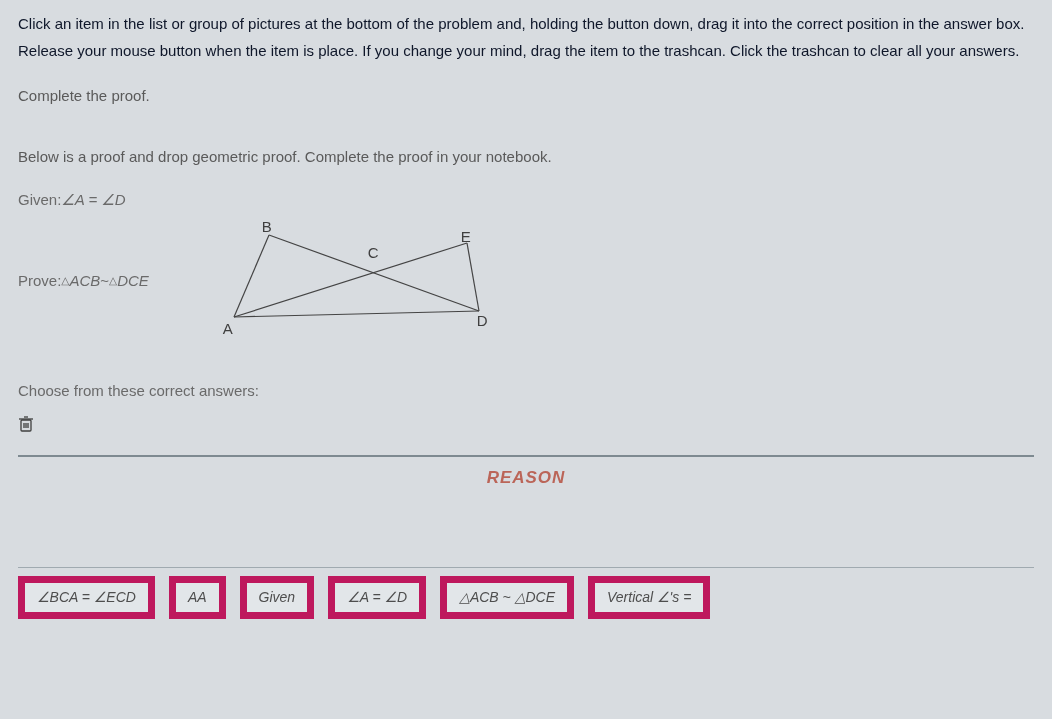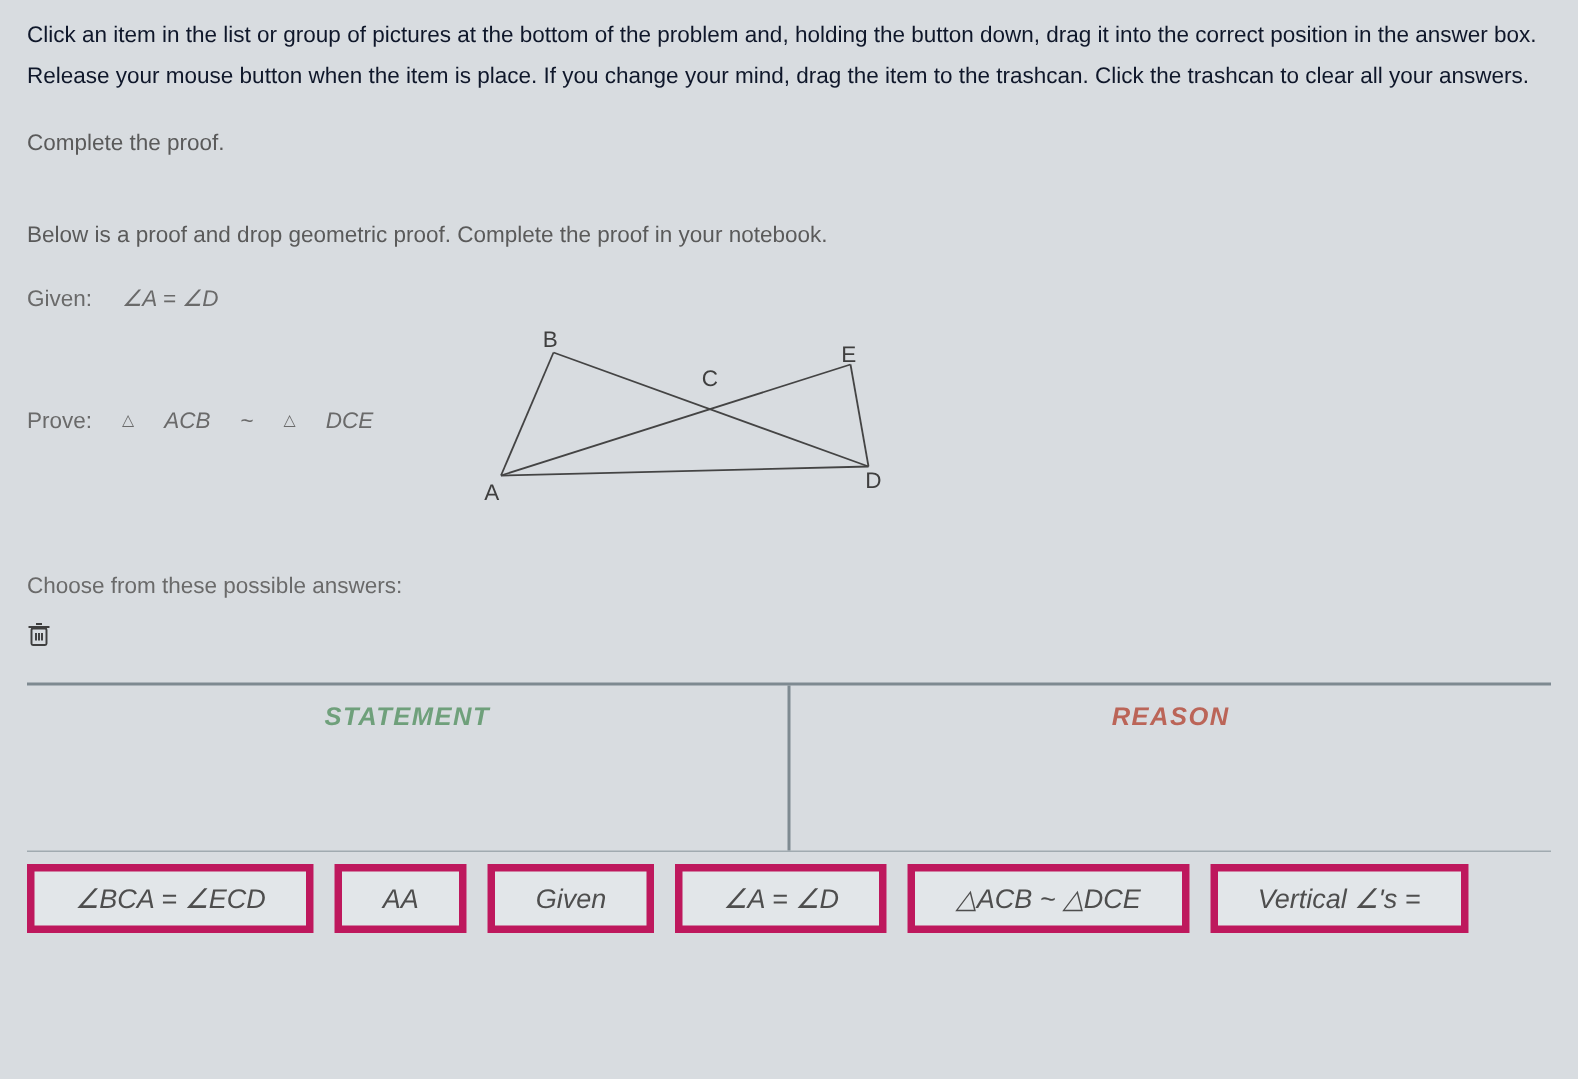--- a/index.html
+++ b/index.html
@@ -10,21 +10,21 @@
       padding: 10px 18px;
       width: 1052px;
       height: 719px;
       overflow: hidden;
       font-size: 15px;
       line-height: 1.8;
     }
     .instructions { margin-bottom: 18px; color: #0f172a; }
     .complete { margin-bottom: 34px; color: #5a5a5a; }
     .below { margin-bottom: 16px; color: #5a5a5a; }
-    .given, .prove { margin-bottom: 10px; color: #6a6a6a; display: flex; align-items: center; gap: 20px; }
+    .given, .prove { margin-bottom: 10px; color: #6a6a6a; display: flex; align-items: center; gap: 0; }
     .prove-row {
       display: flex;
       align-items: center;
       gap: 40px;
       margin-bottom: 30px;
     }
     .diagram {
       position: relative;
       width: 350px;
       height: 130px;
@@ -69,24 +69,24 @@
     .col-title.stmt { color: #6fa07b; }
     .col-title.rsn  { color: #bb6558; }
     .draggables {
       display: flex;
       gap: 14px;
       flex-wrap: nowrap;
       align-items: center;
       margin-top: 8px;
     }
     .drag-item {
-      border: 5px solid #be185d;
-      padding: 2px 27px;
+      border: 7px solid #be185d;
+      padding: 2px 12px;
       background: #e2e6e9;
-      font-size: 18px;
+      font-size: 14px;
       color: #4e4e4e;
       cursor: grab;
       white-space: nowrap;
       font-style: italic;
     }
     .tri { font-style: normal; }
     .sub { font-size: 0.7em; vertical-align: sub; }
     .math { font-style: italic; }
   </style>
 </head>
@@ -124,39 +124,36 @@
       </g>
     </svg>
     <span class="diagram-label lblB">B</span>
     <span class="diagram-label lblE">E</span>
     <span class="diagram-label lblC">C</span>
     <span class="diagram-label lblA">A</span>
     <span class="diagram-label lblD">D</span>
   </div>
 </div>
 
-<p class="choose">Choose from these possible answers:</p>
+<p class="choose">Choose from these correct answers:</p>
 
 <span class="trash" title="Clear answers">
   <svg width="16" height="18" viewBox="0 0 16 18">
     <g stroke="#3f3f3f" stroke-width="1.3" fill="none">
       <rect x="3" y="5" width="10" height="11" rx="1"></rect>
       <line x1="1" y1="4" x2="15" y2="4"></line>
       <line x1="6" y1="2" x2="10" y2="2"></line>
       <line x1="6" y1="8" x2="6" y2="13"></line>
       <line x1="8" y1="8" x2="8" y2="13"></line>
       <line x1="10" y1="8" x2="10" y2="13"></line>
     </g>
   </svg>
 </span>
 
 <div class="proof-table">
-  <div class="proof-col statement">
-    <div class="col-title stmt">STATEMENT</div>
-  </div>
   <div class="proof-col">
     <div class="col-title rsn">REASON</div>
   </div>
 </div>
 
 <div class="draggables">
   <span class="drag-item">∠BCA = ∠ECD</span>
   <span class="drag-item">AA</span>
   <span class="drag-item">Given</span>
   <span class="drag-item">∠A = ∠D</span>

